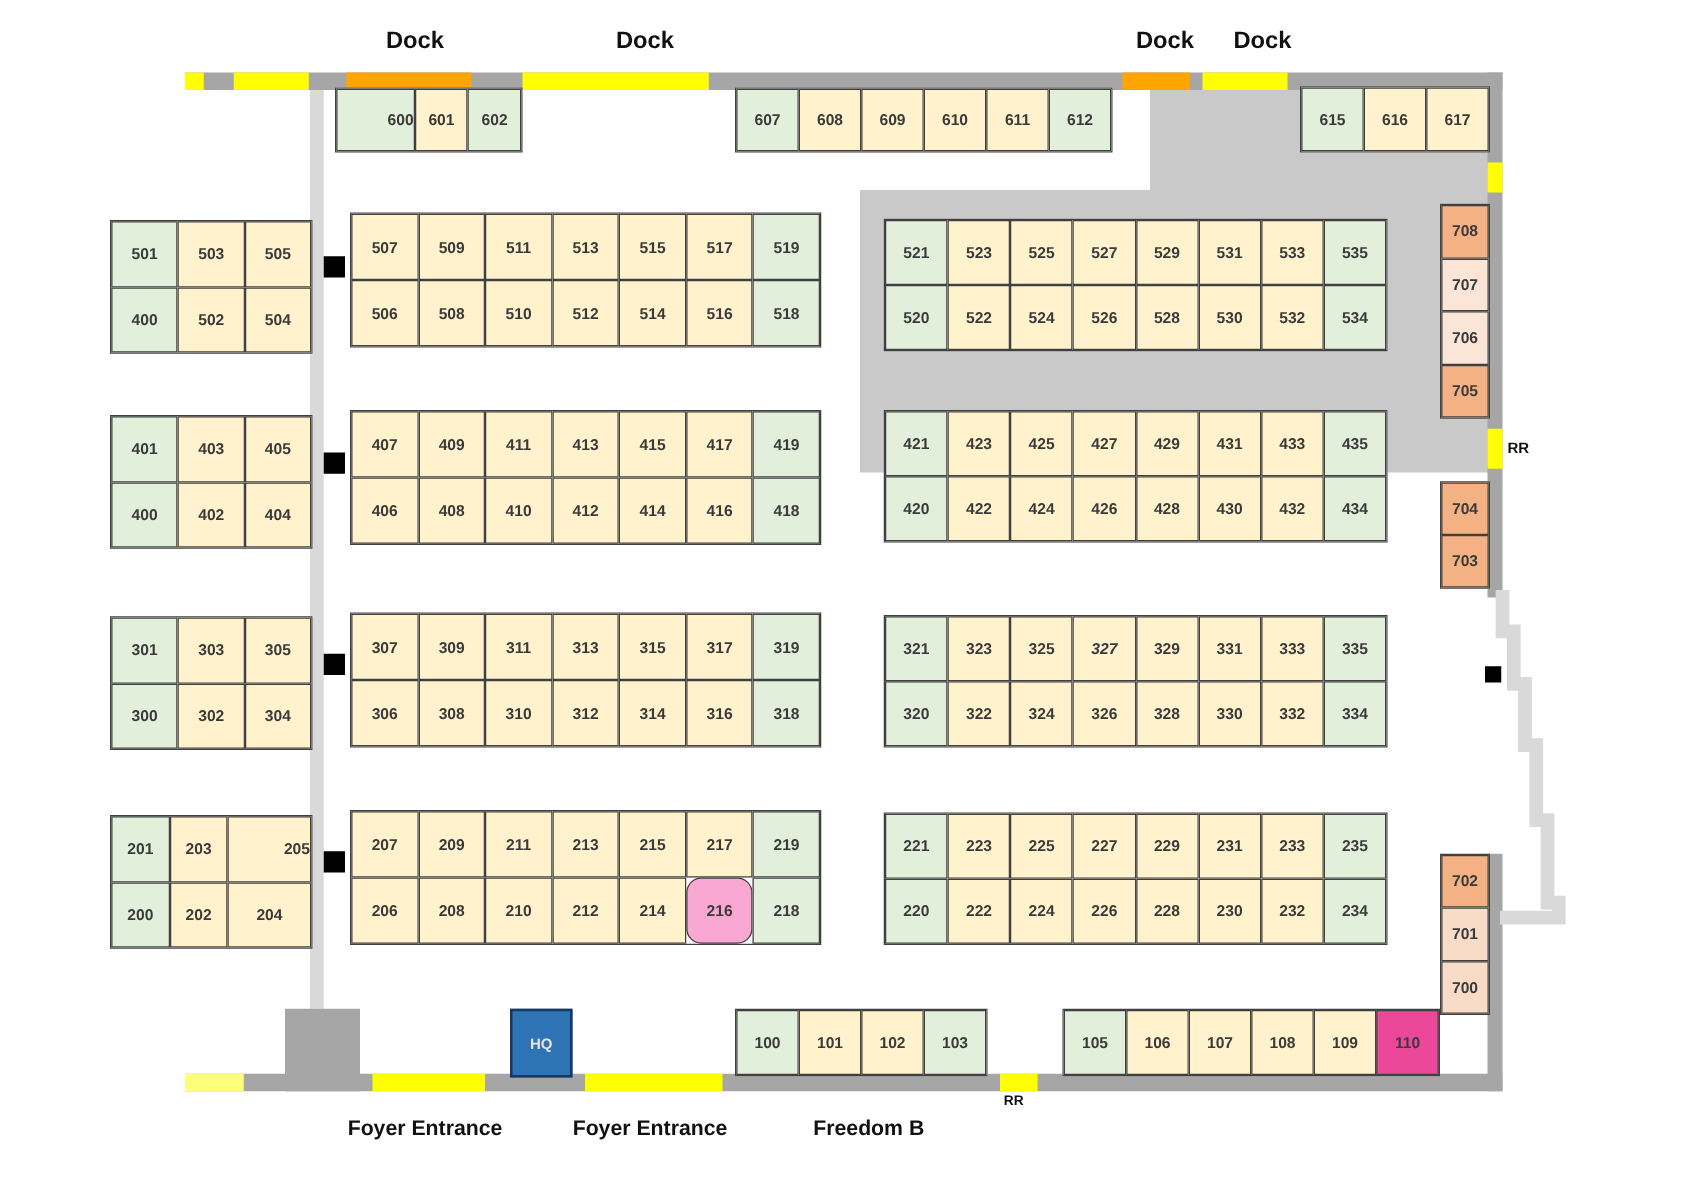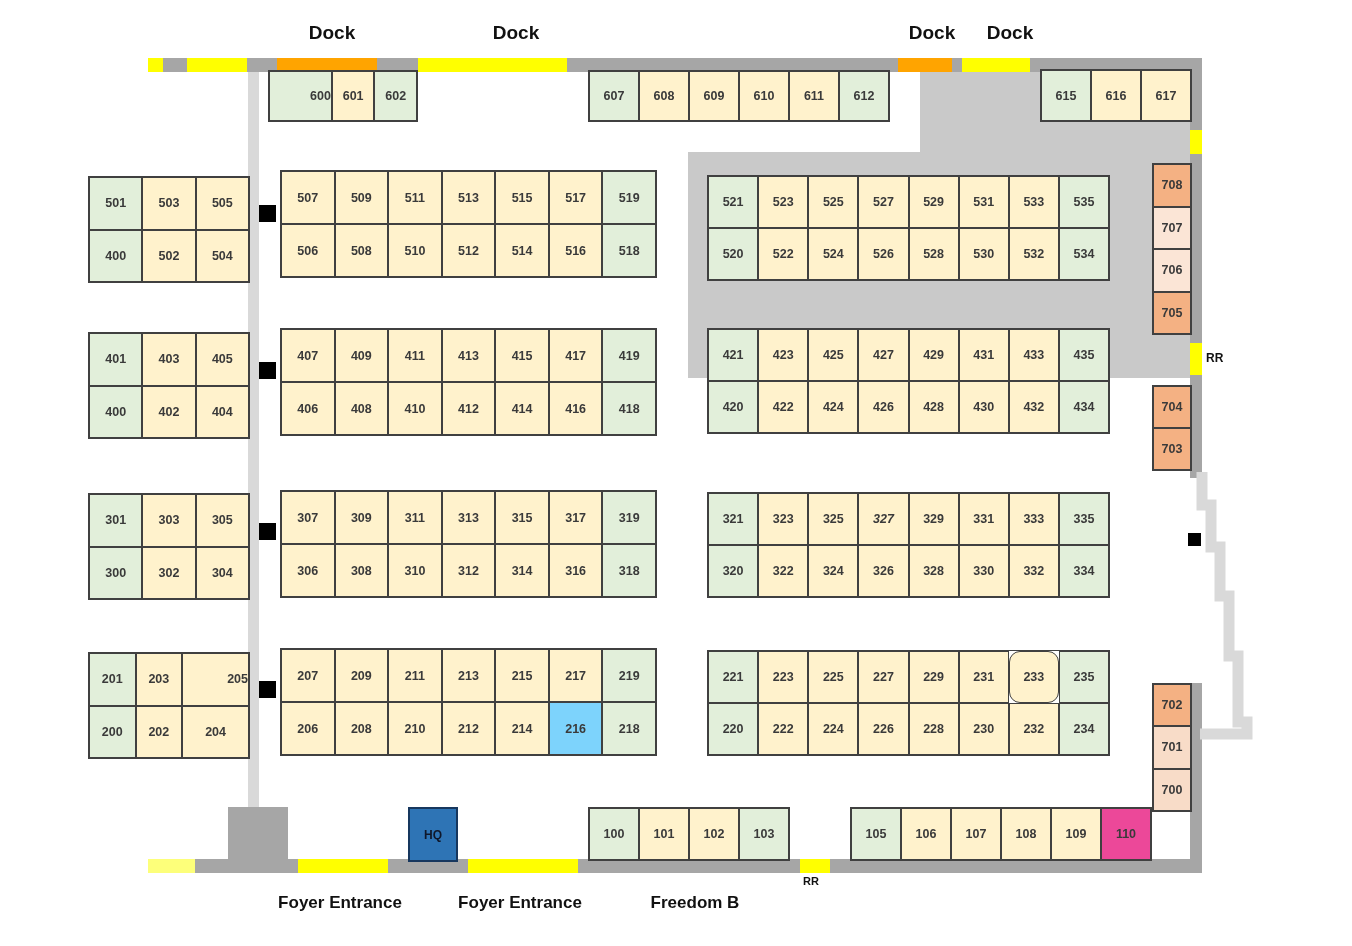--- a/index.html
+++ b/index.html
@@ -13,21 +13,21 @@
   .pillar{background:var(--wall);}
   .marker{background:var(--marker);}
   .group{position:absolute;display:grid;border:1px solid #404040;box-sizing:border-box;background:#fff;}
   .vgroup{grid-auto-rows:1fr;}
   .booth{border:1px solid #404040;display:flex;align-items:center;justify-content:center;
          font-size:12.5px;font-weight:600;color:#3a3a3a;box-sizing:border-box;}
   .lbl{position:absolute;font-weight:700;color:#111;white-space:nowrap;}
   .dock{font-size:19px;transform:translateX(-50%);}
   .gate{font-size:17px;transform:translateX(-50%);}
   .rr{font-size:12px;}
-  .hq{position:absolute;background:var(--blue);border:2px solid #17375e;color:#0f172a;
+  .hq{position:absolute;background:var(--blue);border:2px solid #17375e;color:#e5e5e5;
       display:flex;align-items:center;justify-content:center;font-weight:700;font-size:12px;box-sizing:border-box;}
   .zigzag{position:absolute;left:0;top:0;pointer-events:none;}
   .zigzag polyline{fill:none;stroke:var(--corridor);stroke-width:11;}
 </style>
 </head>
 <body>
 
 <div id="plan">
 
   <div class="abs region" style="left:920px;top:65px;width:272px;height:313px;"></div>
@@ -227,31 +227,31 @@
       <div class="booth" style="background: rgb(255, 242, 204);">211</div>
       <div class="booth" style="background: rgb(255, 242, 204);">213</div>
       <div class="booth" style="background: rgb(255, 242, 204);">215</div>
       <div class="booth" style="background: rgb(255, 242, 204);">217</div>
       <div class="booth" style="background: rgb(226, 239, 218);">219</div>
       <div class="booth" style="background: rgb(255, 242, 204);">206</div>
       <div class="booth" style="background: rgb(255, 242, 204);">208</div>
       <div class="booth" style="background: rgb(255, 242, 204);">210</div>
       <div class="booth" style="background: rgb(255, 242, 204);">212</div>
       <div class="booth" style="background: rgb(255, 242, 204);">214</div>
-      <div class="booth" style="background: #7dd3fc;">216</div>
+      <div class="booth" style="background: #f9a8d4; border-radius: 12px;">216</div>
       <div class="booth" style="background: rgb(226, 239, 218);">218</div>
     </div>
   <div class="group" style="left: 707px; top: 650px; width: 403px; height: 106px; grid-template-columns: repeat(8, 1fr);">
       <div class="booth" style="background: rgb(226, 239, 218);">221</div>
       <div class="booth" style="background: rgb(255, 242, 204);">223</div>
       <div class="booth" style="background: rgb(255, 242, 204);">225</div>
       <div class="booth" style="background: rgb(255, 242, 204);">227</div>
       <div class="booth" style="background: rgb(255, 242, 204);">229</div>
       <div class="booth" style="background: rgb(255, 242, 204);">231</div>
-      <div class="booth" style="background: rgb(255, 242, 204); border-radius: 11px;">233</div>
+      <div class="booth" style="background: rgb(255, 242, 204);">233</div>
       <div class="booth" style="background: rgb(226, 239, 218);">235</div>
       <div class="booth" style="background: rgb(226, 239, 218);">220</div>
       <div class="booth" style="background: rgb(255, 242, 204);">222</div>
       <div class="booth" style="background: rgb(255, 242, 204);">224</div>
       <div class="booth" style="background: rgb(255, 242, 204);">226</div>
       <div class="booth" style="background: rgb(255, 242, 204);">228</div>
       <div class="booth" style="background: rgb(255, 242, 204);">230</div>
       <div class="booth" style="background: rgb(255, 242, 204);">232</div>
       <div class="booth" style="background: rgb(226, 239, 218);">234</div>
     </div>

